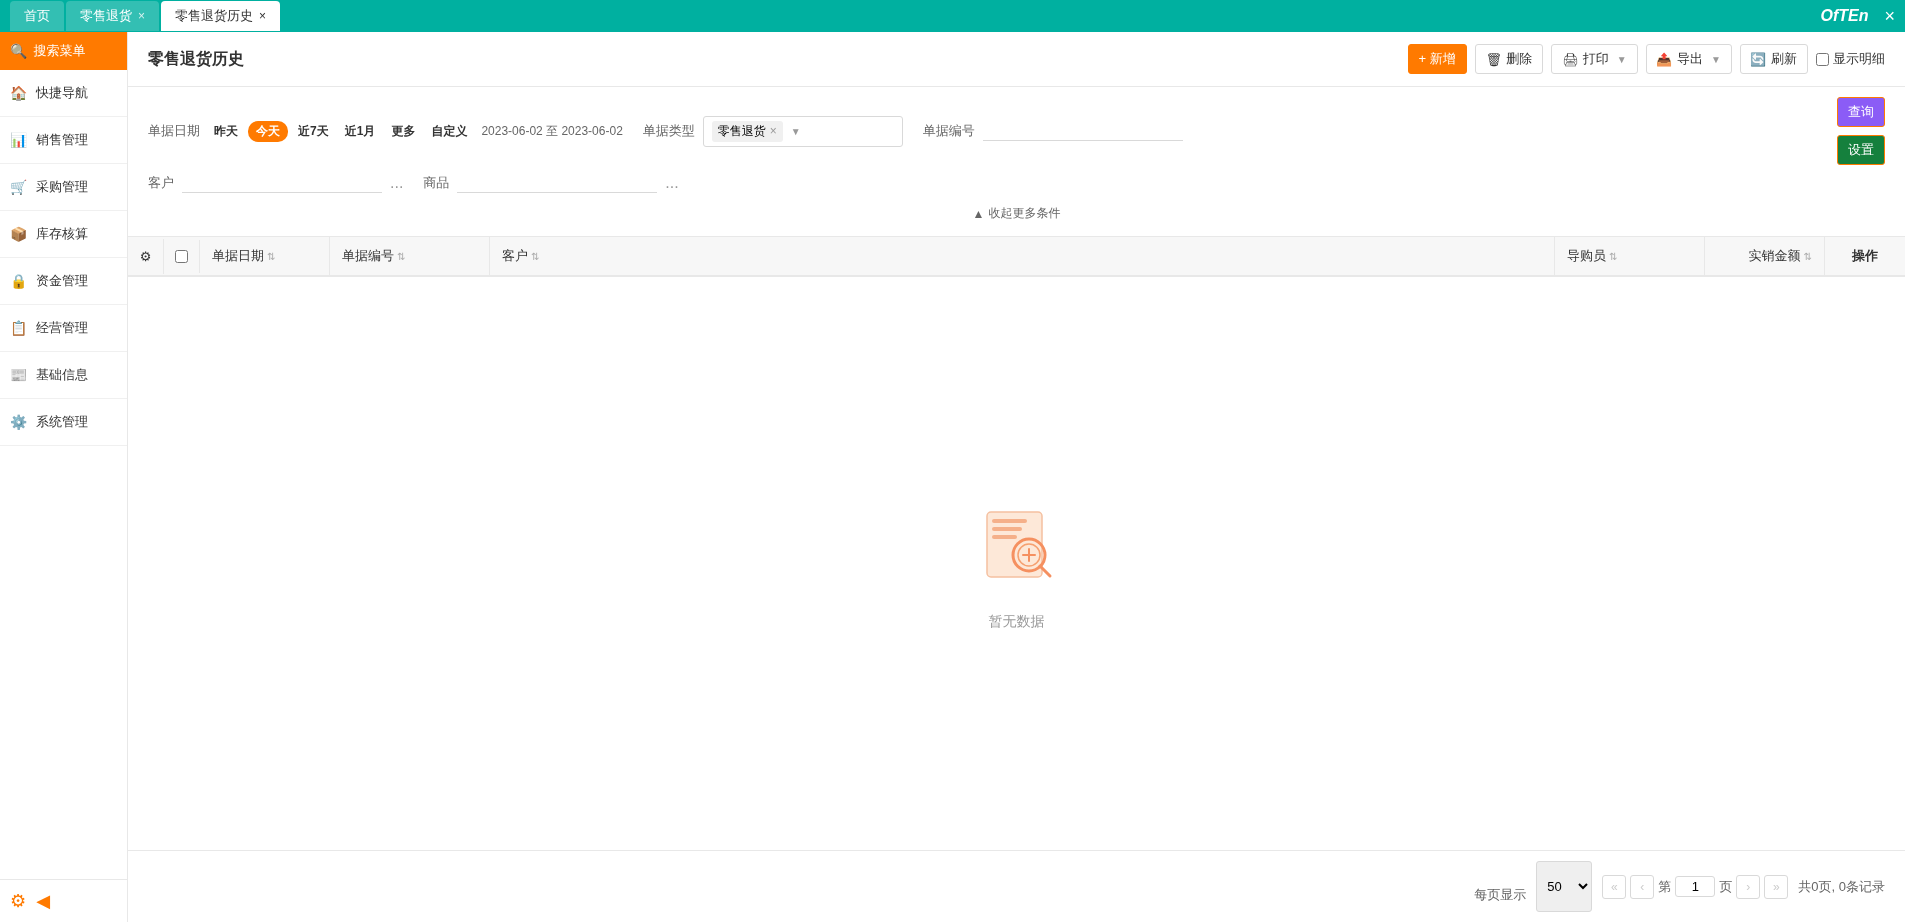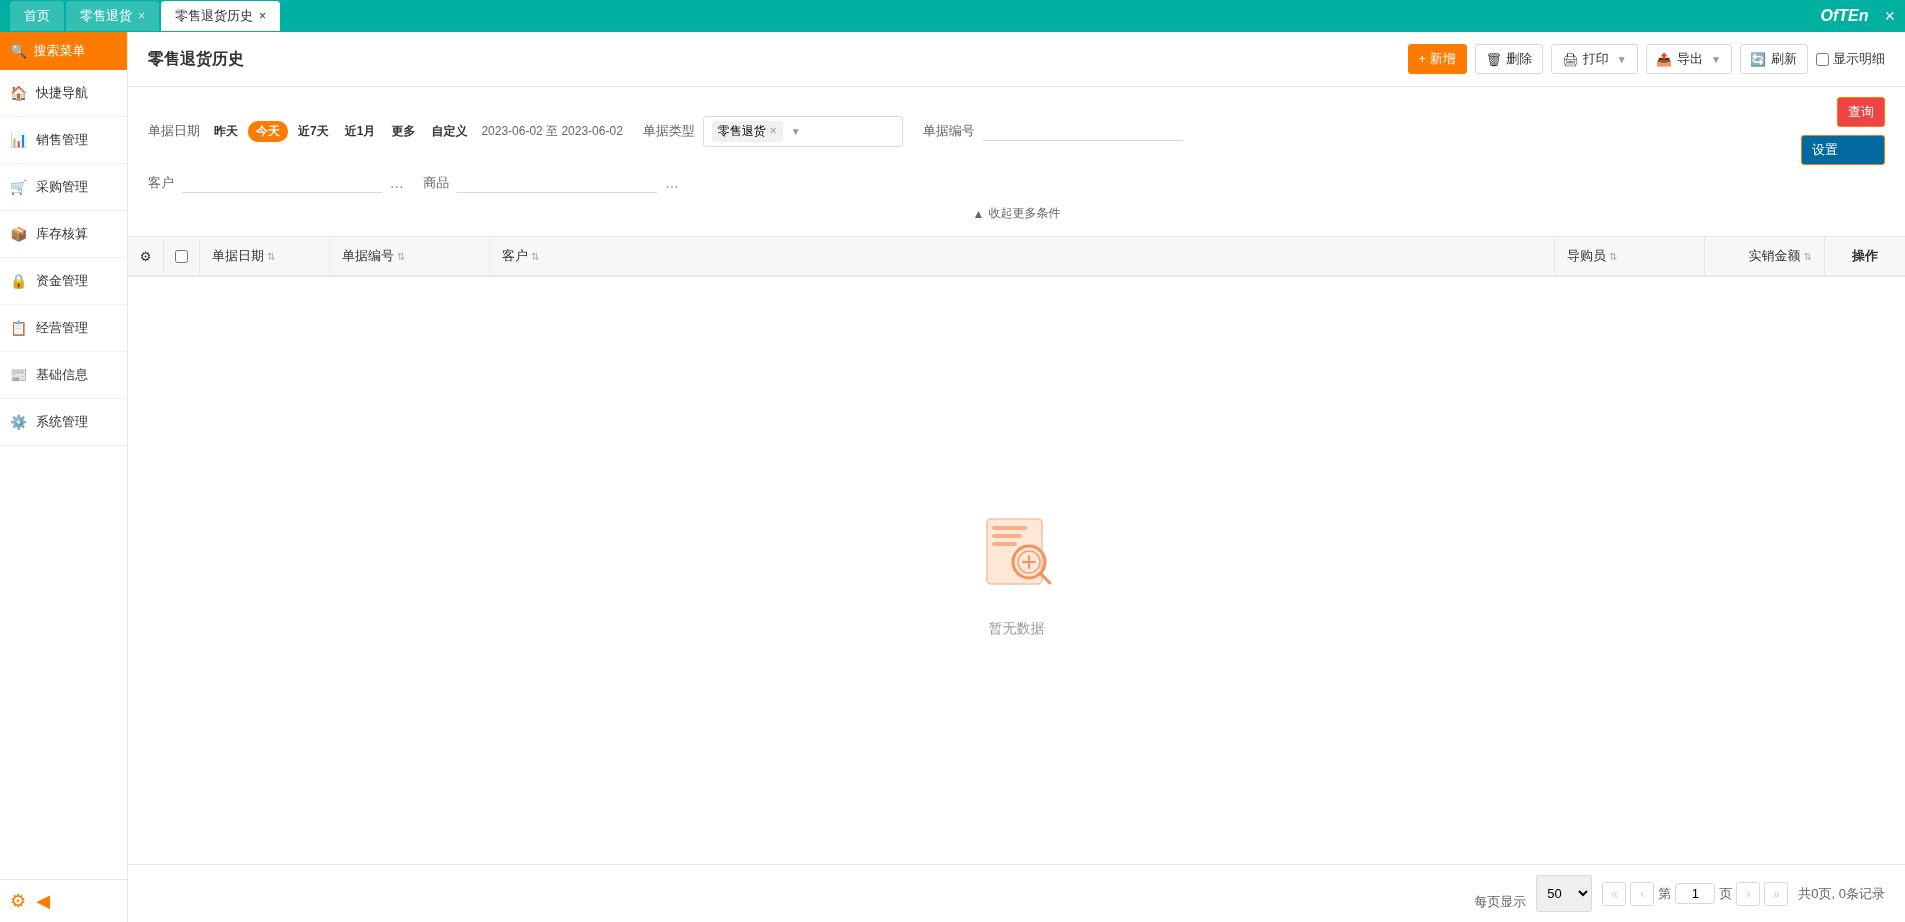--- a/index.html
+++ b/index.html
@@ -29,21 +29,21 @@
 
     
     .content { flex: 1; display: flex; flex-direction: column; overflow: hidden; background: #f5f5f5; }
 
     
     .page-header { background: white; padding: 12px 20px; display: flex; align-items: center; justify-content: space-between; border-bottom: 1px solid #e8e8e8; flex-shrink: 0; }
     .page-title { font-size: 16px; font-weight: bold; color: #333; }
     .page-actions { display: flex; align-items: center; gap: 8px; margin-left: 9px; }
     .action-btn { display: flex; align-items: center; gap: 4px; padding: 5px 10px; border: 1px solid #d9d9d9; border-radius: 3px; background: white; cursor: pointer; font-size: 13px; color: #333; }
     .btn-primary { background: #ff7a00; color: white; border-color: #ff7a00; }
-    .btn-setting { background: #0369a1; color: white; border-color: #ff7a00; }
+    .btn-setting { background: #15803d; color: white; border-color: #ff7a00; }
     .checkbox-label { display: flex; align-items: center; gap: 4px; font-size: 13px; color: #333; cursor: pointer; }
 
     
     .filter-area { background: white; padding: 10px 20px; border-bottom: 1px solid #e8e8e8; flex-shrink: 0; }
     .filter-row { display: flex; align-items: center; gap: 20px; margin-bottom: 8px; flex-wrap: wrap; }
     .filter-item { display: flex; align-items: center; gap: 8px; }
     .filter-label { color: #666; font-size: 13px; white-space: nowrap; }
     .date-options { display: flex; align-items: center; gap: 4px; }
     .date-btn { padding: 2px 6px; border-radius: 3px; cursor: pointer; font-size: 12px; color: #333; font-weight: bold; }
     .date-btn.active { background: #ff7a00; color: white; border-radius: 10px; padding: 2px 8px; }
@@ -74,21 +74,21 @@
 
     
     .empty-state { flex: 1; display: flex; flex-direction: column; align-items: center; justify-content: center; }
     .empty-icon { width: 100px; height: 100px; margin-bottom: 16px; position: relative; }
     .empty-icon-svg { width: 100px; height: 100px; }
     .empty-text { color: #999; font-size: 14px; }
 
     
     .pagination { background: white; border-top: 1px solid #e8e8e8; padding: 10px 20px; display: flex; align-items: center; justify-content: flex-end; gap: 10px; flex-shrink: 0; }
     .page-size-label { color: #666; font-size: 13px; margin-top: 16px; }
-    .page-size-select { border: 1px solid #d9d9d9; border-radius: 3px; padding: 9px 6px; font-size: 13px; }
+    .page-size-select { border: 1px solid #d9d9d9; border-radius: 3px; padding: 16px 6px; font-size: 13px; }
     .page-nav { display: flex; align-items: center; gap: 4px; }
     .page-btn { width: 24px; height: 24px; display: flex; align-items: center; justify-content: center; border: 1px solid #d9d9d9; border-radius: 3px; cursor: pointer; font-size: 12px; color: #666; background: white; }
     .page-btn:disabled, .page-btn.disabled { color: #ccc; cursor: not-allowed; }
     .page-input-wrap { display: flex; align-items: center; gap: 4px; font-size: 13px; color: #666; }
     .page-input { width: 40px; border: 1px solid #d9d9d9; border-radius: 3px; text-align: center; padding: 2px; font-size: 13px; }
     .page-info { color: #666; font-size: 13px; }
     .chevron-down { font-size: 10px; color: #999; margin-left: 4px; }
 
     .top-bar-actions { display: flex; align-items: center; gap: 16px; }
     .brand-text { color: white; font-size: 16px; font-weight: bold; font-style: italic; margin-left: 23px; }
@@ -218,21 +218,21 @@
             <span class="chevron-down" style="margin-left:8px;">▼</span>
           </div>
         </div>
 
         <div class="filter-item">
           <span class="filter-label">单据编号</span>
           <input class="filter-input" type="text" style="">
         </div>
 
         <div style="margin-left:auto; display:flex; gap:8px; flex-direction:column;">
-          <button class="action-btn btn-primary" style="background:#ef4444;border-color:#ff7a00;color:white;margin-left:36px;">查询</button>
+          <button class="action-btn btn-primary" style="background:#8b5cf6;border-color:#ff7a00;color:white;">查询</button>
           <button class="action-btn btn-setting">设置</button>
         </div>
       </div>
 
       <div class="filter-row filter-row-2">
 
         <div class="filter-item">
           <span class="filter-label">客户</span>
           <input class="filter-input" type="text" style="">
           <span class="filter-dots">...</span>

